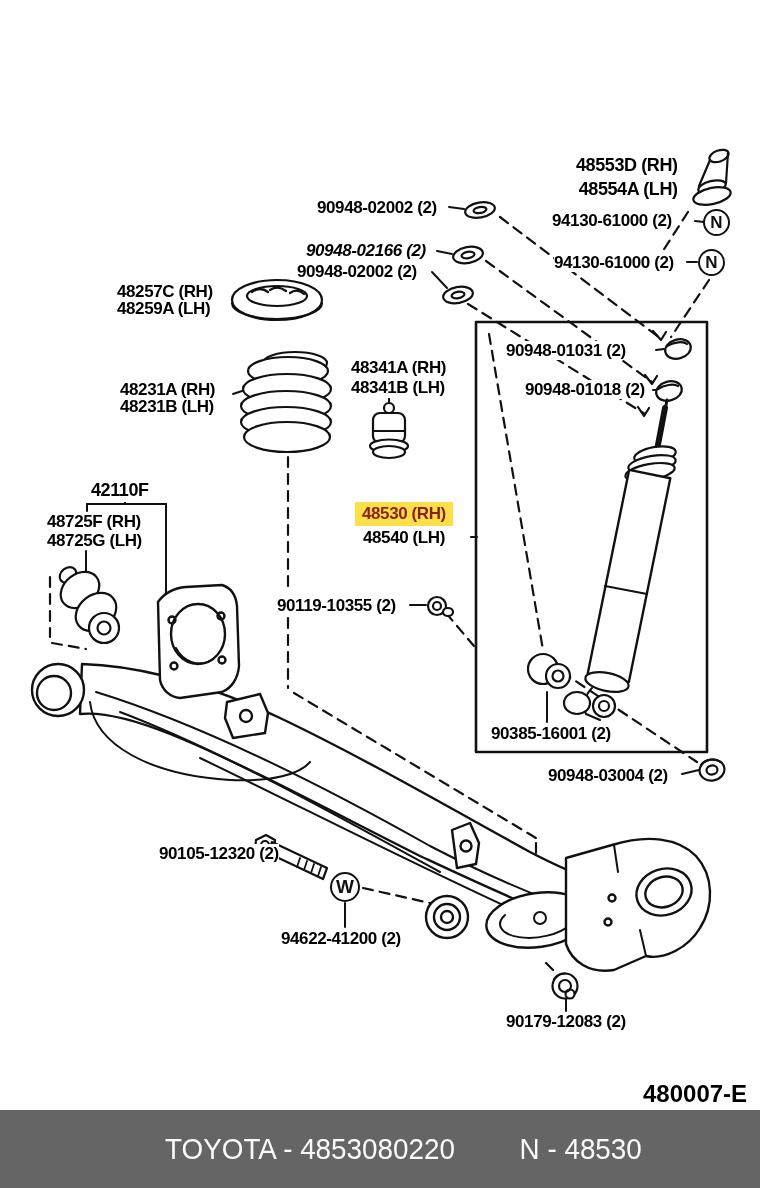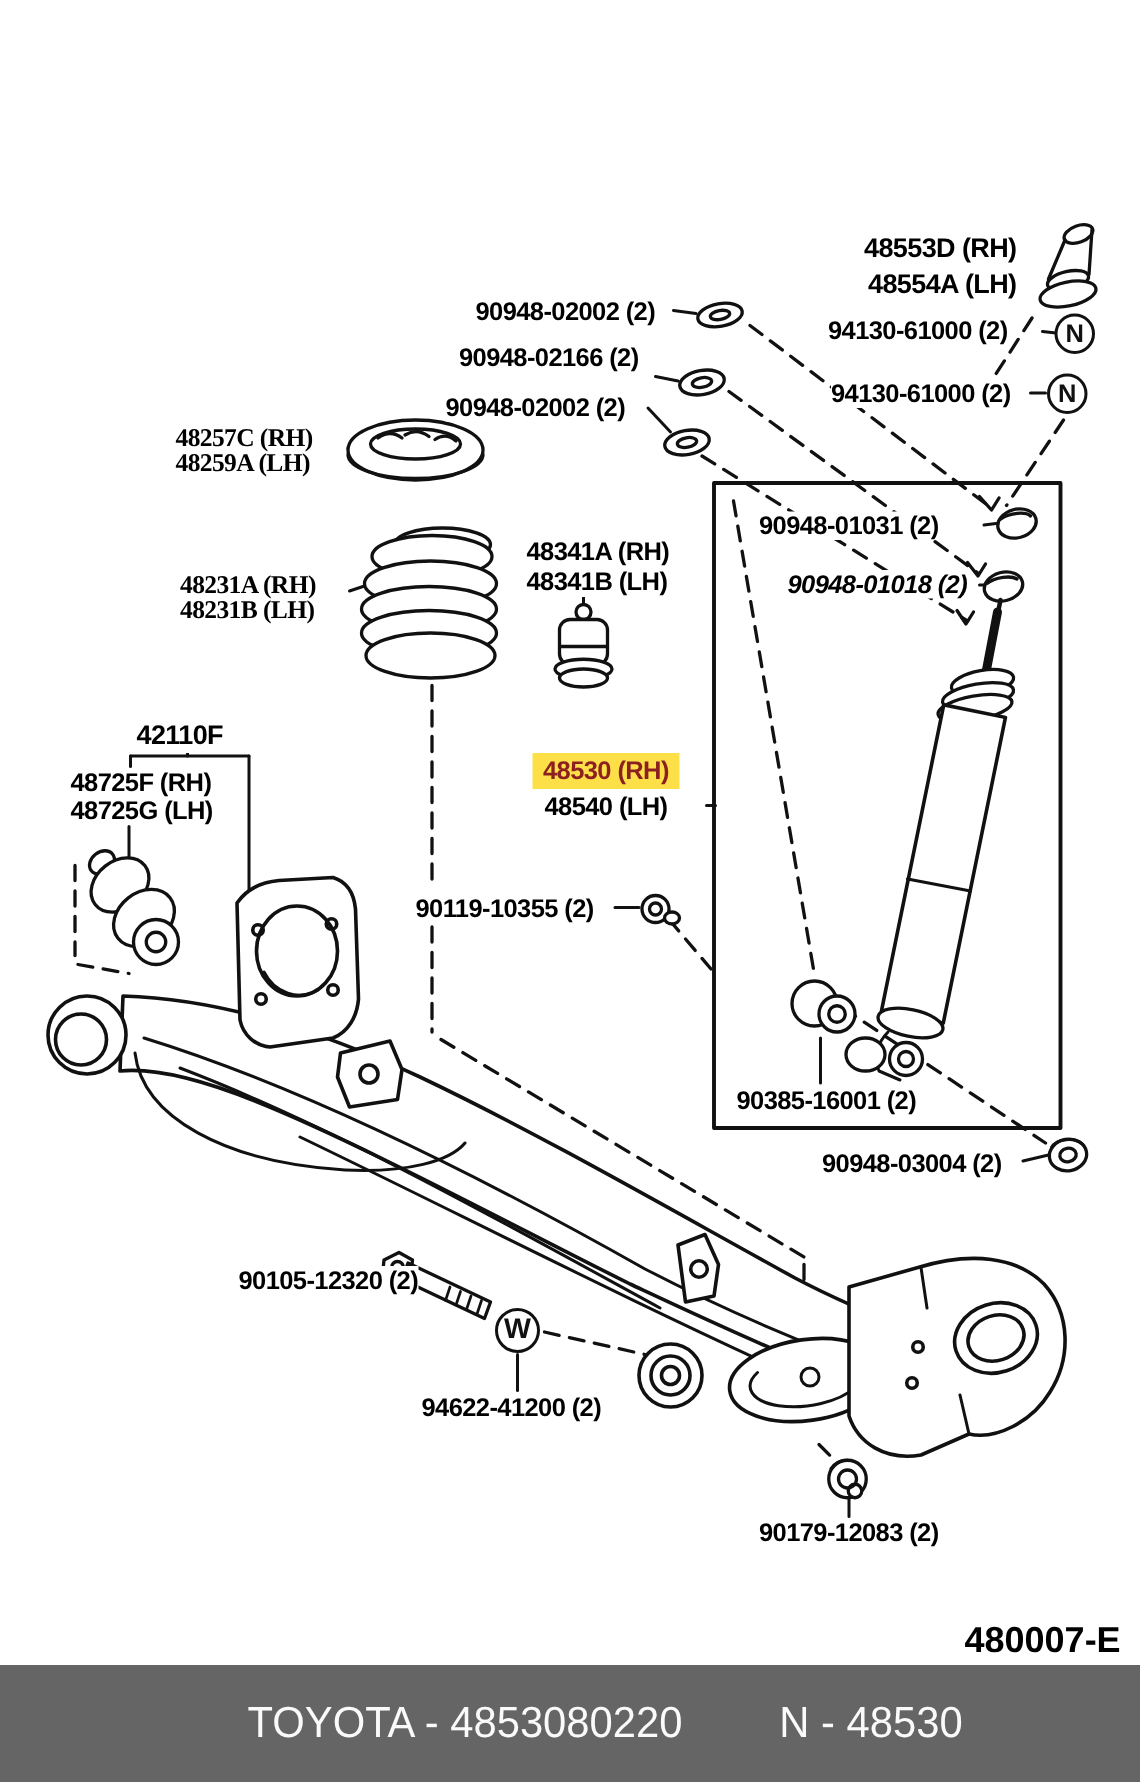--- a/index.html
+++ b/index.html
@@ -2,21 +2,21 @@
 <html><head>
 <meta charset="utf-8">
 <style>
   * { margin:0; padding:0; box-sizing:border-box; }
   body { width:760px; height:1188px; background:#fff; position:relative;
          font-family:"Liberation Sans", sans-serif; overflow:hidden; }
   #stage { position:absolute; left:0; top:0; width:760px; height:932px; }
   svg.art { position:absolute; left:0; top:0; }
   .lbl { position:absolute; font-weight:bold; font-size:17px; line-height:19px;
          color:#000; white-space:nowrap; letter-spacing:-0.4px; background:#fff; }
-  .lbl.two { line-height:17px;font-family:Liberation Serif, serif; }
+  .lbl.two { line-height:17px; }
   .lbl.big { font-size:18px; line-height:24px; }
   .lbl.nobg { background:transparent; }
   .hl { display:inline-block; background:#fde047; color:#8c1f1f; padding:2px 7px 3px 7px; }
   .marker { position:absolute; border:2.5px solid #111; border-radius:50%; background:#fff;
             display:flex; align-items:center; justify-content:center;
             font-weight:bold; color:#111; }
   #footer { position:absolute; left:0; top:1110px; width:760px; height:78px;
             background:#656565; display:flex; align-items:center; justify-content:center;
             gap:56px;padding-left:43px; }
   #footer .ftxt { color:#fafafa; font-size:29px; font-weight:400; letter-spacing:0px;
@@ -244,40 +244,40 @@
 
   <div class="lbl big" style="left:576px; top:153px; text-align:right;">
     <span>48553D (RH)</span><br>
     <span>48554A (LH)</span>
   </div>
 
   <div class="lbl" style="left:552px; top:211px;">94130-61000 (2)</div>
   <div class="lbl" style="left:554px; top:253px;">94130-61000 (2)</div>
 
   <div class="lbl" style="left:317px; top:198px;">90948-02002 (2)</div>
-  <div class="lbl" style="left:306px; top:229px;">90948-02166 (2)</div>
+  <div class="lbl" style="left:306px; top:241px;font-style:italic;">90948-02166 (2)</div>
   <div class="lbl" style="left:297px; top:262px;">90948-02002 (2)</div>
 
   <div class="lbl two" style="left:117px; top:283px;">
     <span>48257C (RH)</span><br>
     <span>48259A (LH)</span>
   </div>
 
   <div class="lbl two" style="left:120px; top:381px;">
     <span>48231A (RH)</span><br>
     <span>48231B (LH)</span>
   </div>
 
   <div class="lbl" style="left:333px; top:358px; line-height:20px;margin-left:18px;">
     <span>48341A (RH)</span><br>
     <span>48341B (LH)</span>
   </div>
 
   <div class="lbl" style="left:506px; top:341px;text-align:center;">90948-01031 (2)</div>
-  <div class="lbl" style="left:525px; top:380px;font-style:italic;">90948-01018 (2)</div>
+  <div class="lbl" style="left:525px; top:380px;">90948-01018 (2)</div>
 
   <div class="lbl big" style="left:91px; top:478px;">42110F</div>
 
   <div class="lbl" style="left:47px; top:512px;">
     <span>48725F (RH)</span><br>
     <span>48725G (LH)</span>
   </div>
 
   <div class="lbl nobg" style="left:355px; top:502px;">
     <span class="hl">48530 (RH)</span>

